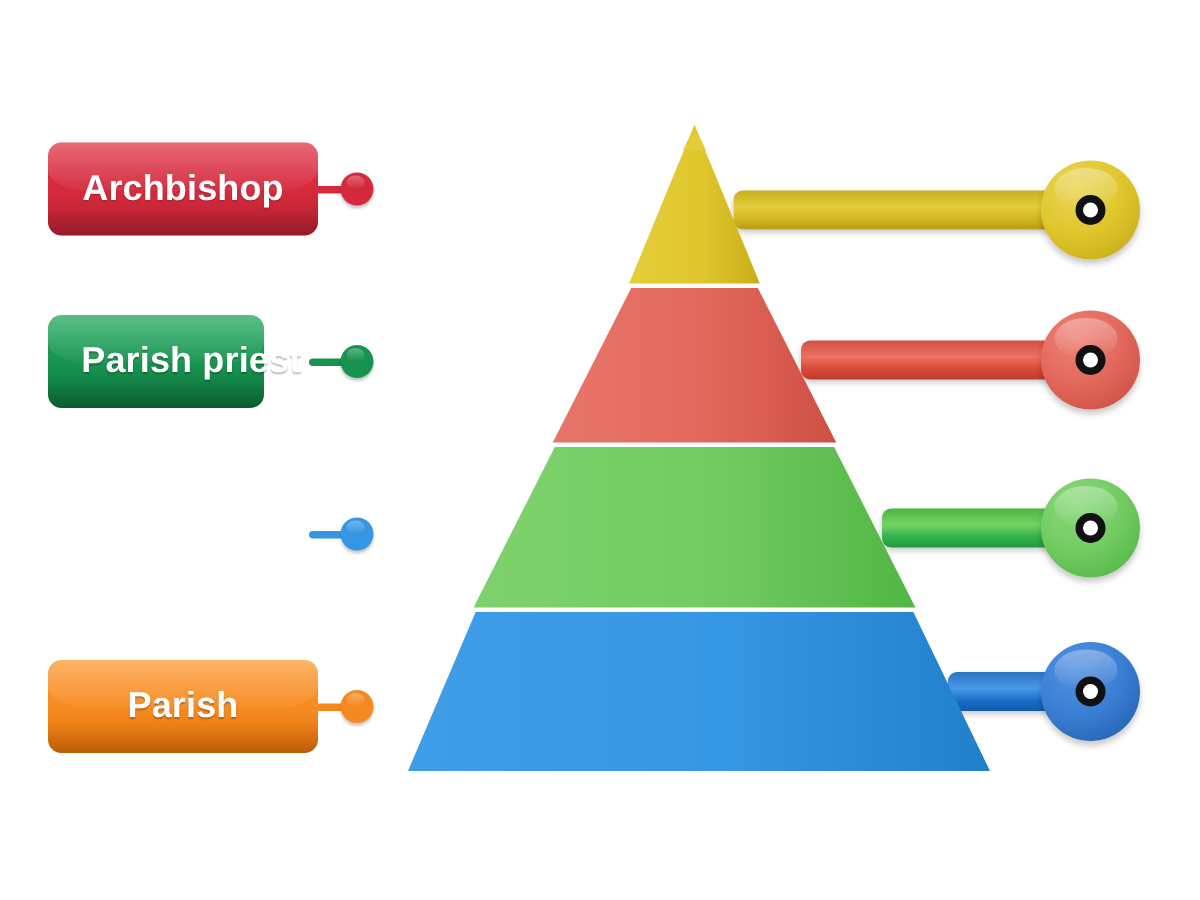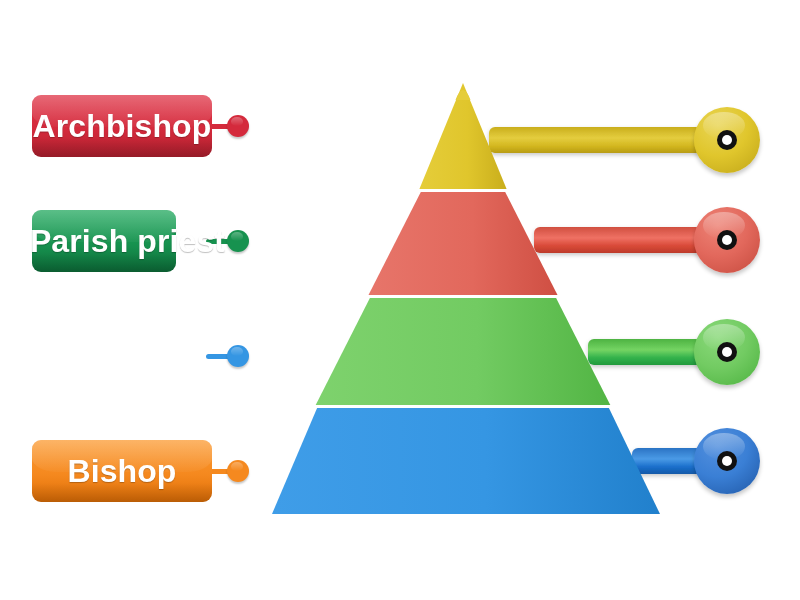--- a/index.html
+++ b/index.html
@@ -24,21 +24,21 @@
 
   
   .chip {
     position: absolute;
     box-sizing: border-box;
     display: flex;
     align-items: center;
     justify-content: center;
     border-radius: 9px;
     color: #ffffff;
-    font-size: 32px;
+    font-size: 24px;
     font-weight: bold;
     letter-spacing: 0.1px;
     white-space: nowrap;
     text-shadow: 0 1px 1px rgba(0,0,0,0.25);
     cursor: grab;
     user-select: none;
   }
   .chip-label {
     position: relative;
     z-index: 3;
@@ -239,21 +239,21 @@
     <span class="chip-label">Parish priest</span>
   </div>
 
   <div class="chip-stem" style="left:206px; top:354px; width:30px; background:#3596e3;"></div>
   <div class="chip-dot" style="left:227px; top:345px; background:#3596e3;"></div>
 
   <div class="chip-stem" style="left:206px; top:469px; width:30px; background:#f5891f;"></div>
   <div class="chip-dot" style="left:227px; top:460px; background:#f5891f;"></div>
   <div class="chip" style="left:32px; top:440px; width:180px; height:62px;
               background:linear-gradient(to bottom,#fb9a31 0%,#f5891f 55%,#e06f06 100%);">
-    <span class="chip-label">Bishop</span>
+    <span class="chip-label">Parish</span>
   </div>
 
   <div class="target" style="left:694px; top:107px;
               background:radial-gradient(circle at 36% 28%, #e9d555 0%, #e0c62c 48%, #bfa417 100%);">
     <div class="target-hole"></div>
   </div>
 
   <div class="target" style="left:694px; top:207px;
               background:radial-gradient(circle at 36% 28%, #ed8376 0%, #e2685c 48%, #c54a3d 100%);">
     <div class="target-hole"></div>

